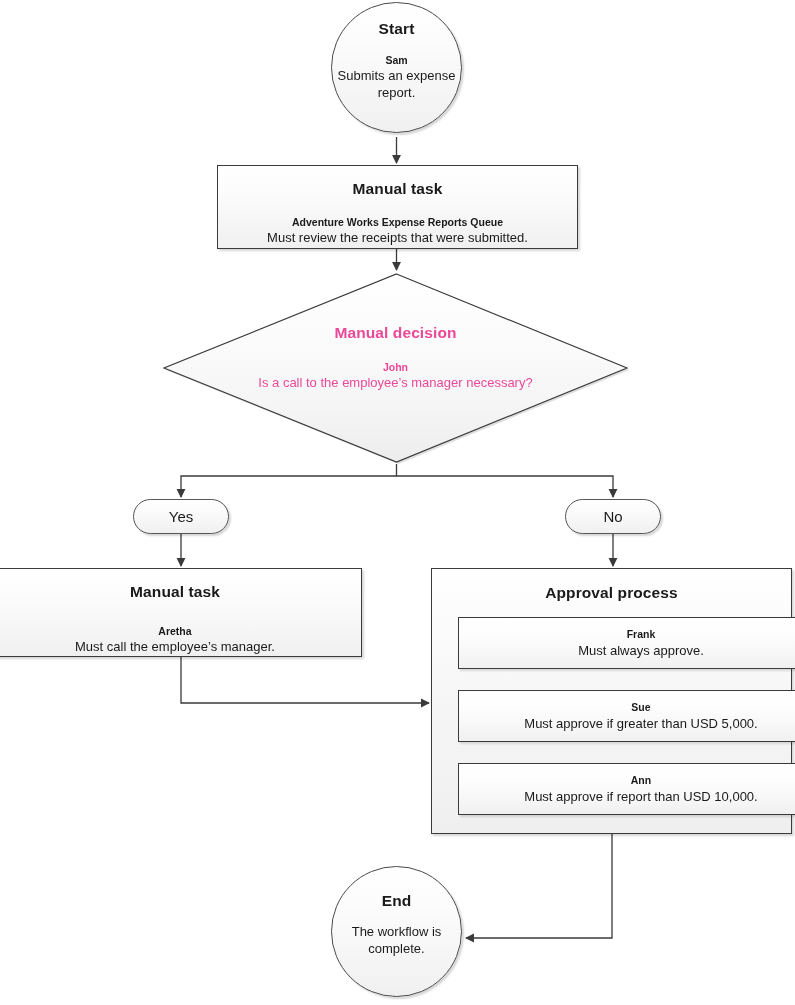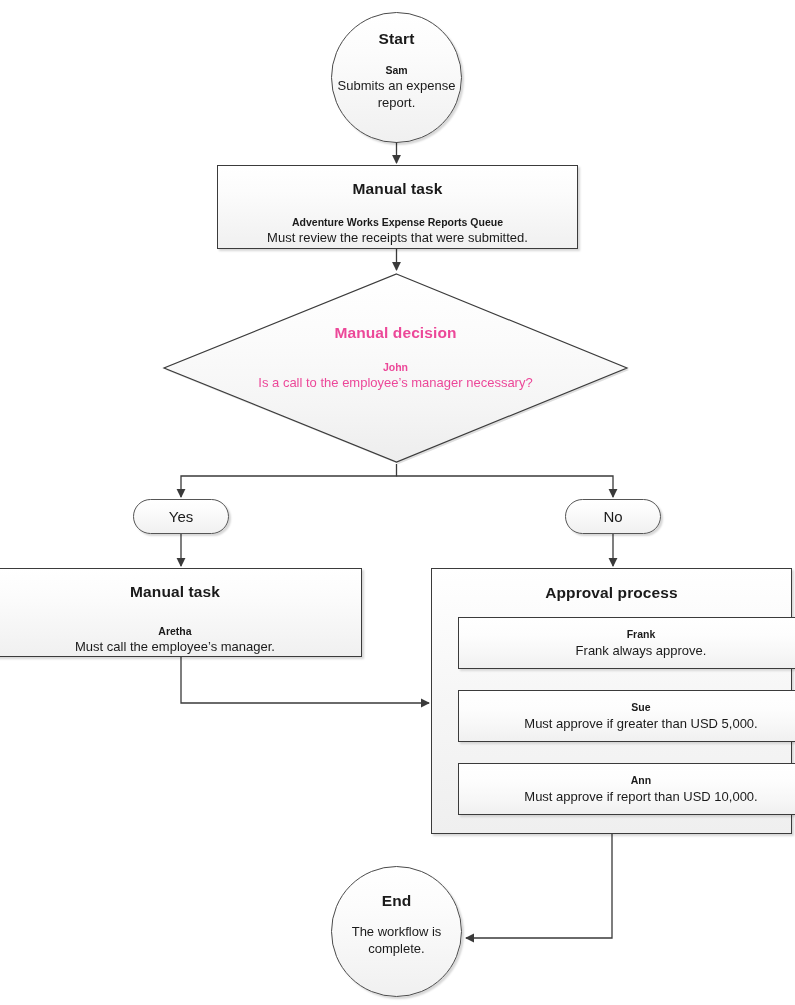--- a/index.html
+++ b/index.html
@@ -53,21 +53,21 @@
     font-weight: bold;
     font-size: 10.5px;
     line-height: 1.35;
   }
   .desc {
     font-size: 13px;
     line-height: 1.35;
   }
   
   #start-node {
-    left: 331px; top: 12px; width: 131px; height: 131px;
+    left: 331px; top: 2px; width: 131px; height: 131px;
     display: flex; flex-direction: column; align-items: center;
   }
   #start-node .title { margin-top: 17px; }
   #start-node .actor { margin-top: 14px; }
   
   #end-node {
     left: 331px; top: 866px; width: 131px; height: 131px;
     display: flex; flex-direction: column; align-items: center;
   }
   #end-node .title { margin-top: 25px; }
@@ -210,21 +210,21 @@
     <div class="title">Manual task</div>
     <div class="actor">Aretha</div>
     <div class="desc">Must call the employee’s manager.</div>
   </div>
 
   <div class="node shadowed" id="approval-process">
     <div class="title">Approval process</div>
 
     <div class="approver" id="approver-0">
       <div class="actor">Frank</div>
-      <div class="desc">Frank always approve.</div>
+      <div class="desc">Must always approve.</div>
     </div>
 
     <div class="approver" id="approver-1">
       <div class="actor">Sue</div>
       <div class="desc">Must approve if greater than USD 5,000.</div>
     </div>
 
     <div class="approver" id="approver-2">
       <div class="actor">Ann</div>
       <div class="desc">Must approve if report than USD 10,000.</div>

